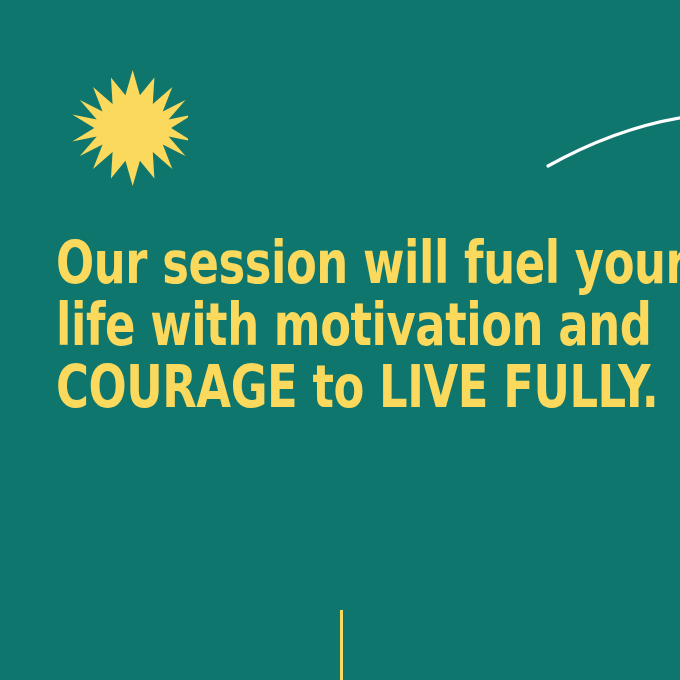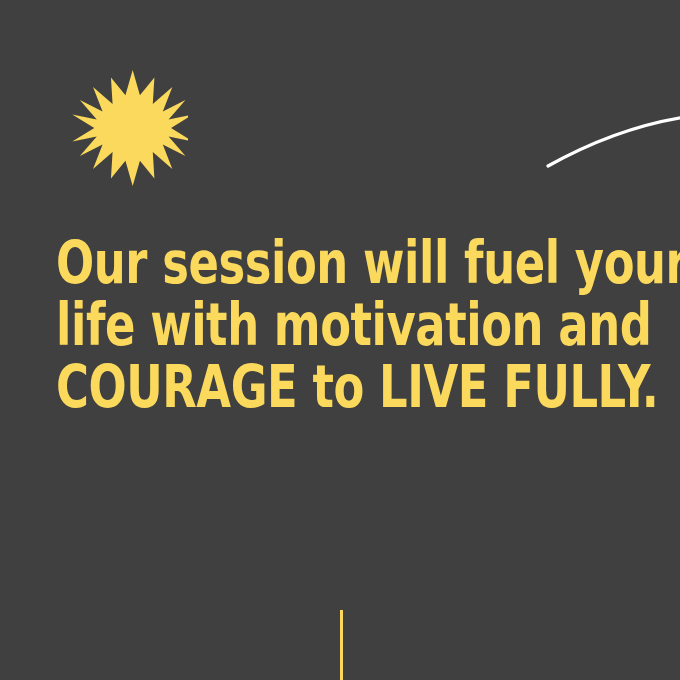--- a/index.html
+++ b/index.html
@@ -10,21 +10,21 @@
     width: 680px;
     height: 680px;
     overflow: hidden;
     font-family: "Liberation Sans", sans-serif;
   }
 
   #poster {
     position: relative;
     width: 680px;
     height: 680px;
-    background: #404040;
+    background: #0f766e;
     overflow: hidden;
   }
 
   
   #starburst-icon {
     position: absolute;
     left: 72px;
     top: 70px;
     width: 116px;
     height: 116px;

